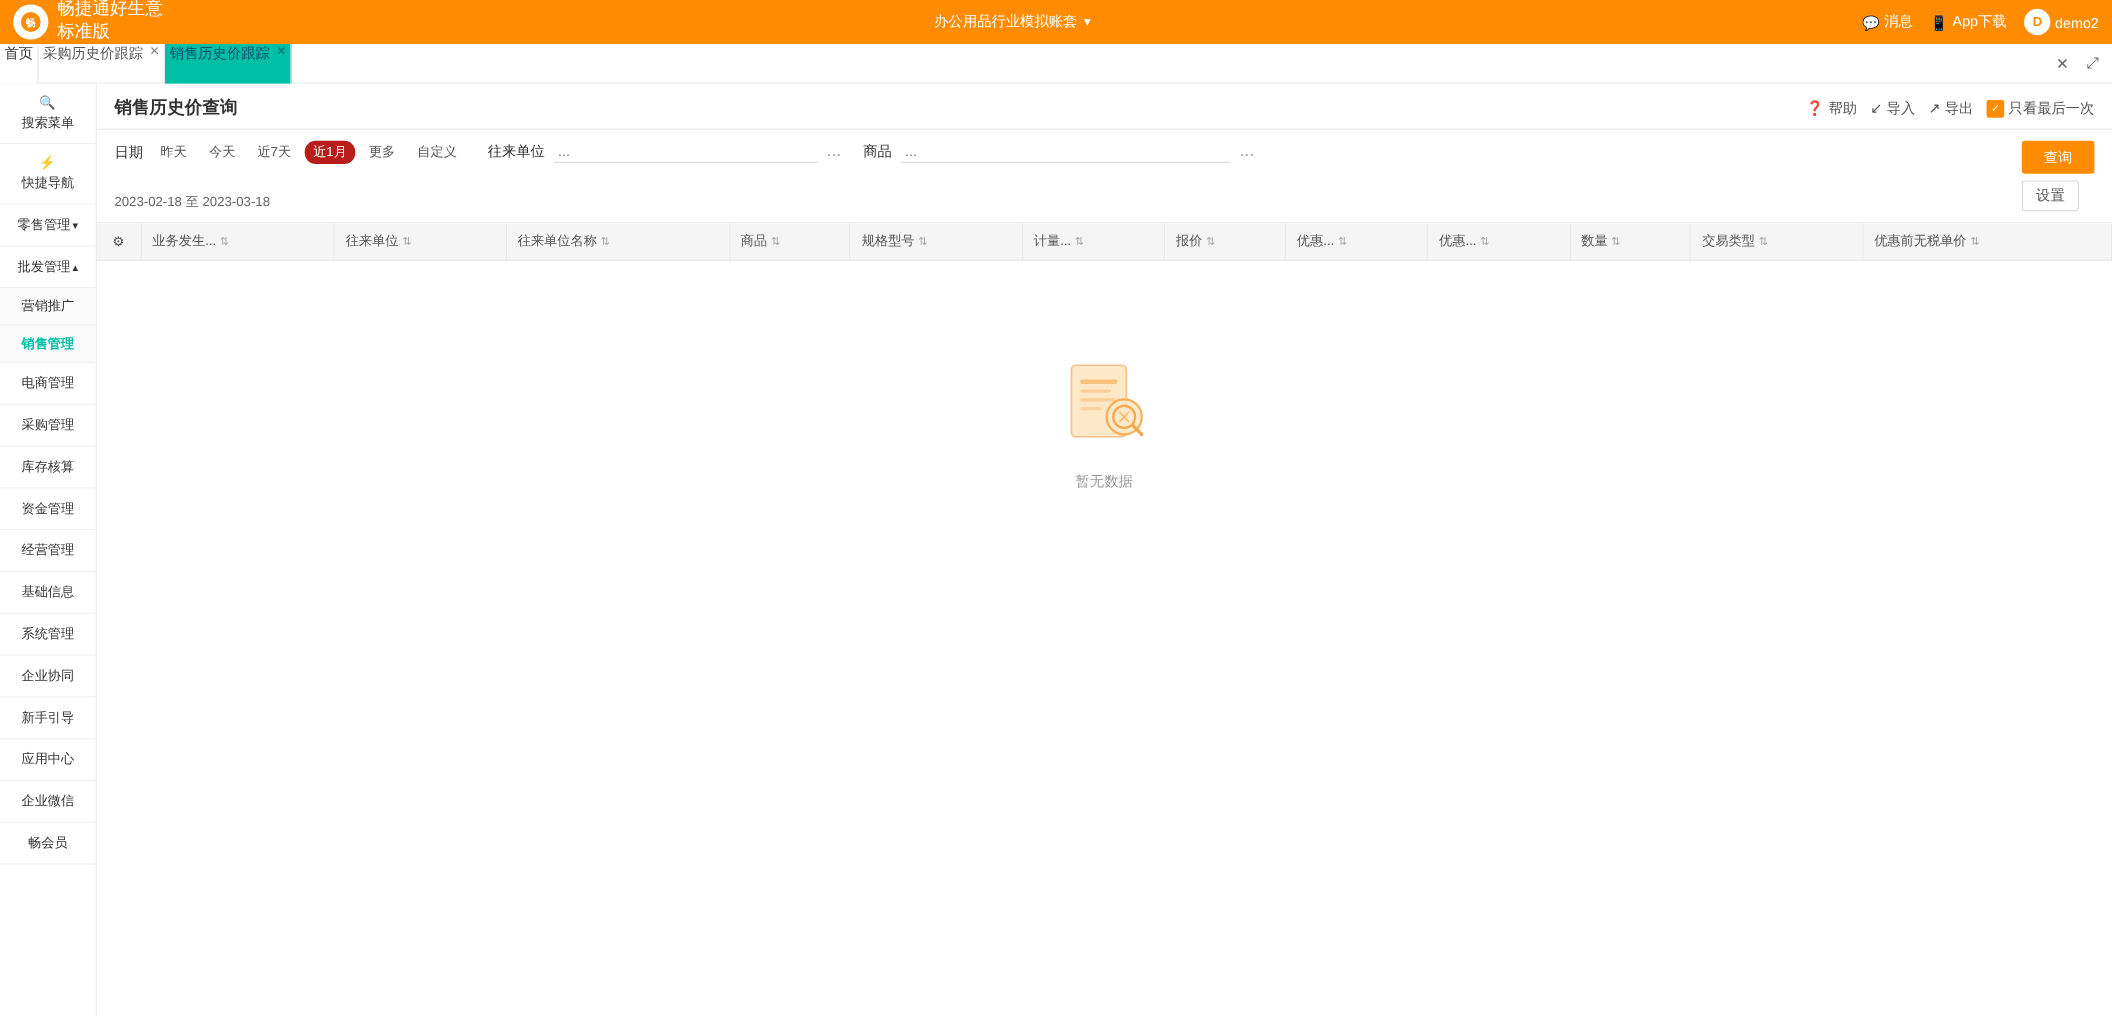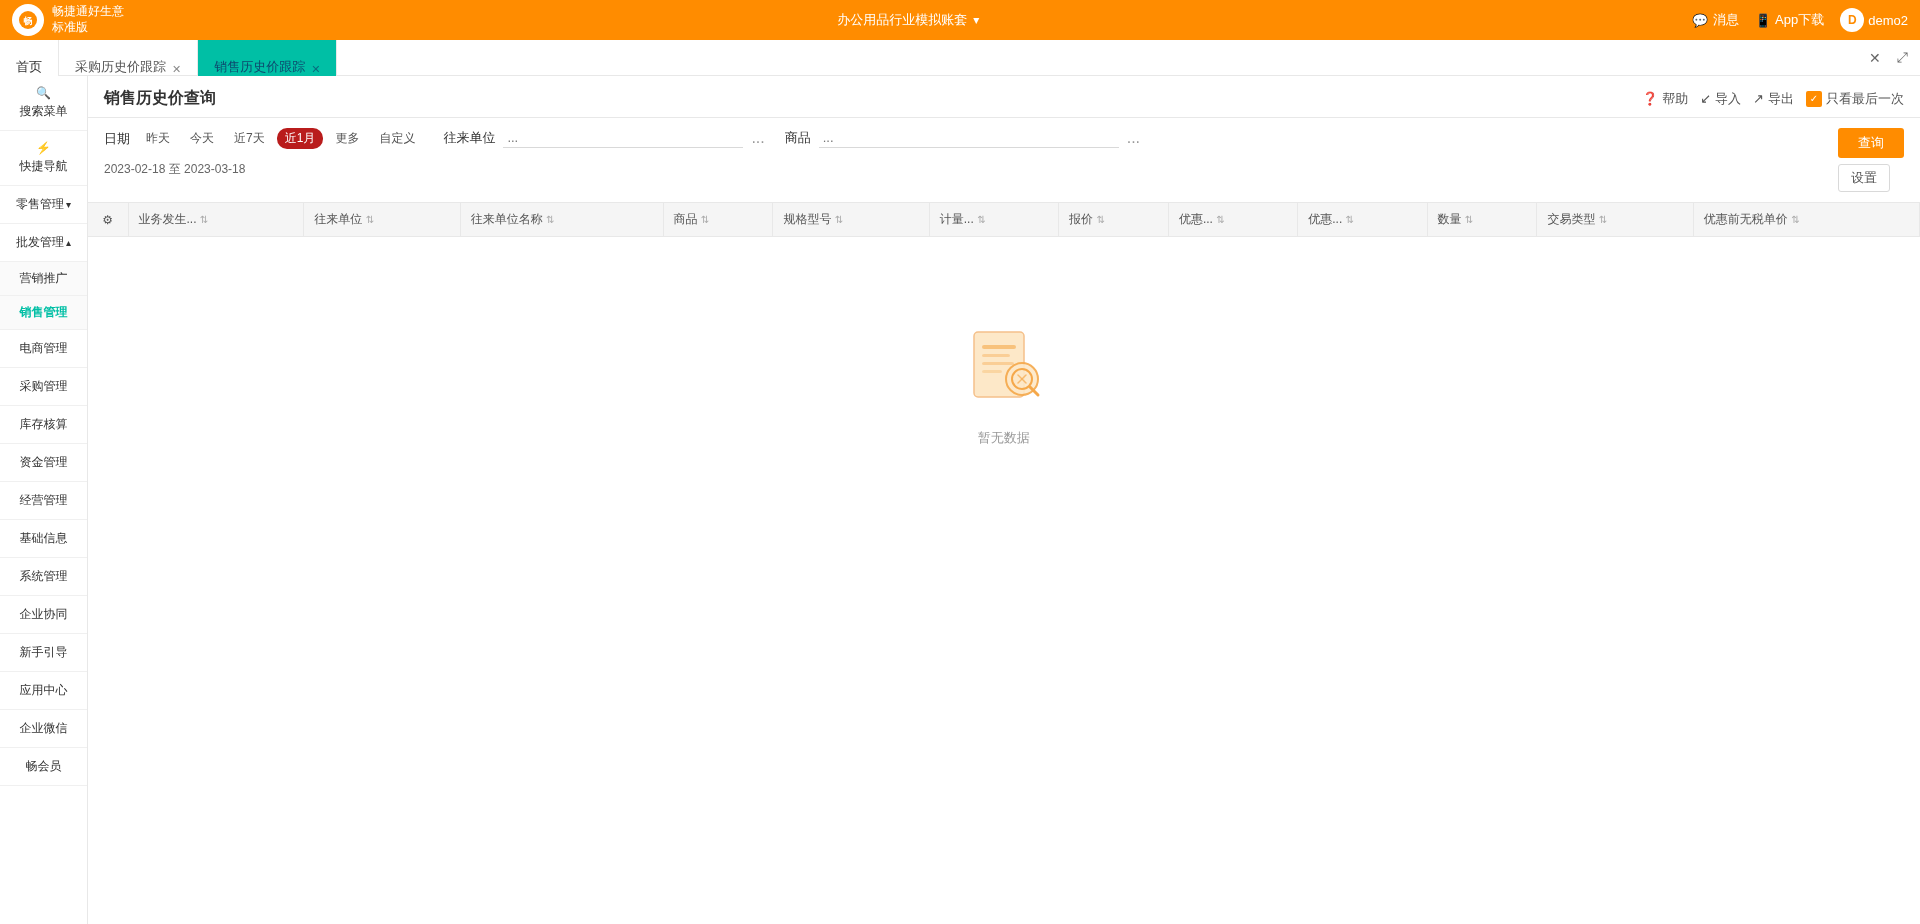--- a/index.html
+++ b/index.html
@@ -16,21 +16,21 @@
       justify-content: space-between;
     }
     .top-bar-left { display: flex; align-items: center; gap: 8px; }
     .logo-icon {
       width: 32px; height: 32px;
       background: #fff;
       border-radius: 50%;
       display: flex; align-items: center; justify-content: center;
       font-size: 16px; color: #ff8c00; font-weight: bold;
     }
-    .logo-text { color: #fff; font-size: 12px; line-height: 1.3; }
+    .logo-text { color: #fff; font-size: 16px; line-height: 1.3; }
     .top-bar-center {
       display: flex; align-items: center; gap: 6px;
       color: #fff; font-size: 13px;
     }
     .top-bar-dropdown {
       color: #fff; font-size: 12px; cursor: pointer;
     }
     .top-bar-right {
       display: flex; align-items: center; gap: 16px; color: #fff; font-size: 13px;
     }
@@ -43,22 +43,22 @@
       height: 36px;
       background: #fff;
       display: flex;
       align-items: center;
       border-bottom: 1px solid #e8e8e8;
       flex-shrink: 0;
       padding-left: 0;
     }
     .tab-item {
       height: 36px;
-      padding: 0 16px;
-      display: flex; align-items: flex-end; gap: 6px;
+      padding: 0 4px;
+      display: flex; align-items: flex-start; gap: 6px;
       cursor: pointer;
       font-size: 13px;
       border-right: 1px solid #e8e8e8;
       position: relative;
       white-space: nowrap;
       color: #555;
     }
     .tab-item.active {
       background: #00bfa5;
       color: #0c4a6e;
@@ -235,21 +235,21 @@
       font-size: 13px;
     }
     .empty-icon {
       width: 100px; height: 100px;
       margin-bottom: 12px;
       position: relative;
     }
     .empty-icon svg { width: 100%; height: 100%; }
 
     .filter-main-row { display: flex; align-items: flex-start; gap: 20px; width: 100%; }
-    .filter-col { display: flex; flex-direction: column; gap: 8px; }
+    .filter-col { display: flex; flex-direction: column; gap: 22px; }
     .filter-col-inline { display: flex; align-items: center; gap: 8px; }
 
     .merchant-input { width: 240px; }
     .goods-input { width: 300px; }
   </style>
 </head>
 <body>
 
 <div class="top-bar">
   <div class="top-bar-left">

